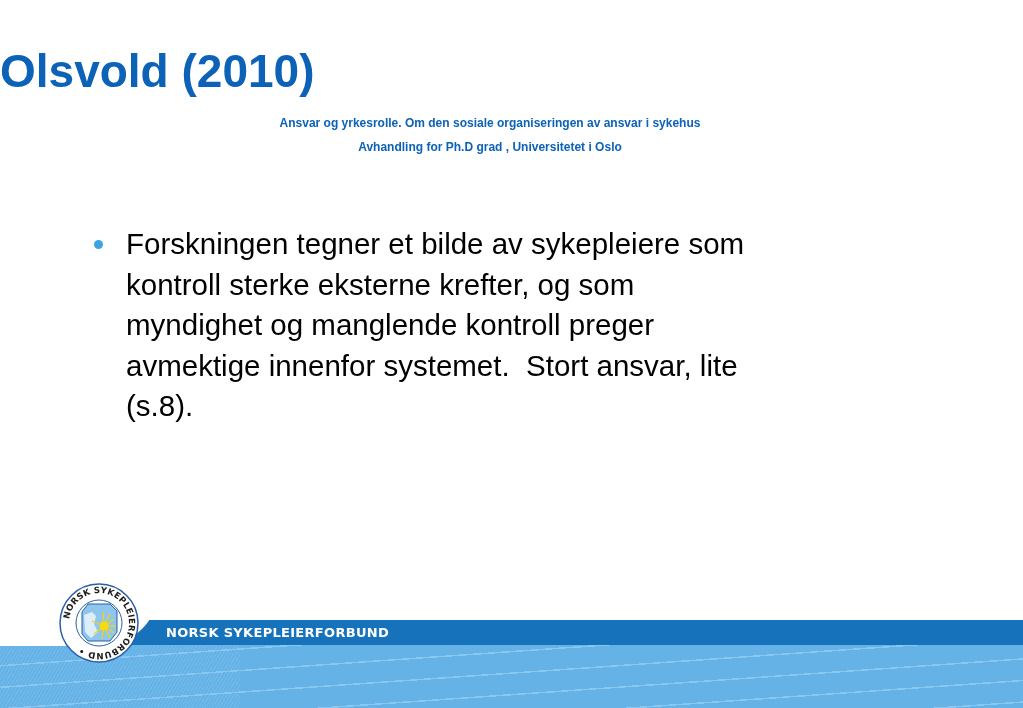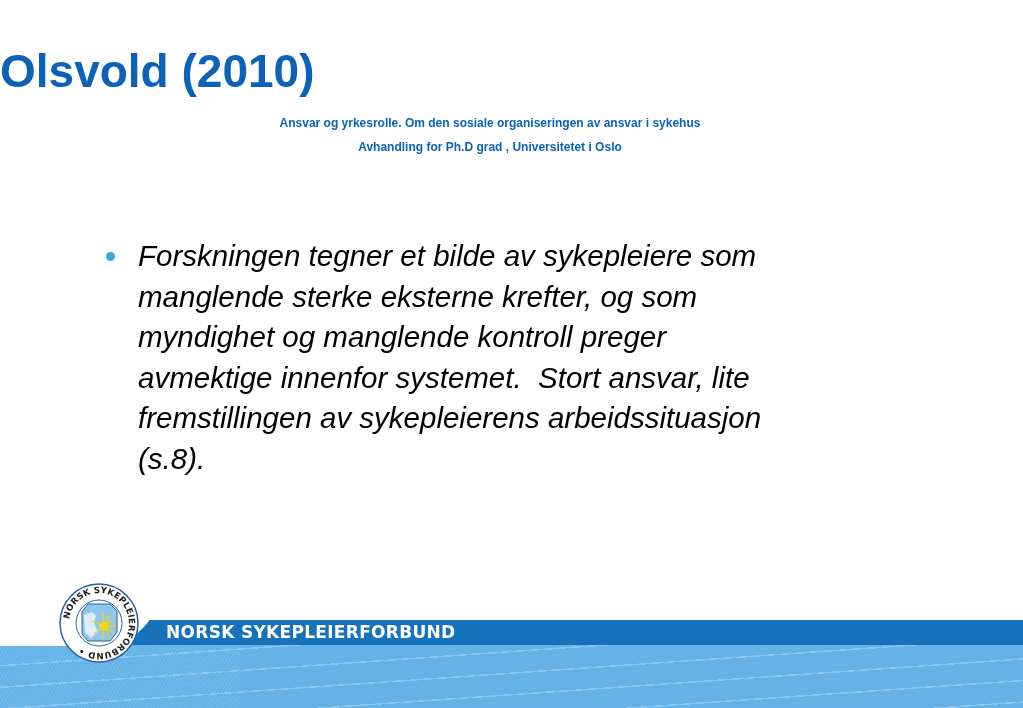--- a/index.html
+++ b/index.html
@@ -19,21 +19,21 @@
   .subtitle {
     position: absolute; left: 0; width: 980px; top: 111px;
     text-align: center; color: #0b62b6;
     font-weight: bold; font-size: 12px; line-height: 24px;
     font-family: "Liberation Sans", sans-serif;
   }
   .subtitle div { white-space: nowrap; }
 
   .body-list {
     position: absolute; left: 86px; top: 220px; width: 830px;
-    margin: 16px; padding: 0; list-style: none; font-style: italic;
+    margin: 4px; padding: 0; list-style: none;
   }
   .bullet-item { position: relative; padding-left: 36px; }
   .bullet-dot {
     position: absolute; left: 4px; top: 16px;
     width: 9px; height: 9px; border-radius: 50%;
     background: #3aa6e0;
   }
   .bullet-text {
     color: #000000; font-size: 29.5px; line-height: 40.5px;
     font-family: "Liberation Sans", sans-serif;
@@ -50,21 +50,21 @@
   .footer-stripes-left {
     position: absolute; left: 0; top: 85px; width: 240px; height: 63px;
     background-image: repeating-linear-gradient(120deg, rgba(255,255,255,0) 0px, rgba(255,255,255,0) 2px, rgba(140,200,240,0.35) 2px, rgba(140,200,240,0.35) 3px);
   }
   .footer-dark {
     position: absolute; left: 130px; top: 60px; width: 893px; height: 25px;
     background: #1673bb;
   }
   .footer-brand {
     position: absolute; left: 166px; top: 65px;
-    color: #ffffff; font-weight: bold; font-size: 17px; line-height: 15px;
+    color: #ffffff; font-weight: bold; font-size: 13px; line-height: 15px;
     letter-spacing: 0.3px; white-space: nowrap;
     font-family: "DejaVu Sans", sans-serif;
   }
   .footer-white-wave {
     position: absolute; left: -40px; top: 8px; width: 200px; height: 78px;
     background: #ffffff; border-bottom-right-radius: 60px;
   }
   .footer-edge-left {
     position: absolute; left: 0; top: 60px; width: 4px; height: 25px;
     background: #eef3f8;
@@ -83,24 +83,23 @@
   <div class="subtitle">
     <div>Ansvar og yrkesrolle. Om den sosiale organiseringen av ansvar i sykehus</div>
     <div>Avhandling for Ph.D grad , Universitetet i Oslo</div>
   </div>
 
   <ul class="body-list">
     <li class="bullet-item">
       <span class="bullet-dot"></span>
       <div class="bullet-text">
         <div>Forskningen tegner et bilde av sykepleiere som</div>
-        <div>manglende sterke eksterne krefter, og som</div>
+        <div>kontroll sterke eksterne krefter, og som</div>
         <div>myndighet og manglende kontroll preger</div>
         <div style="white-space:pre">avmektige innenfor systemet.  Stort ansvar, lite</div>
-        <div>fremstillingen av sykepleierens arbeidssituasjon</div>
         <div>(s.8).</div>
       </div>
     </li>
   </ul>
 
   <div class="footer">
     <div class="footer-light"></div>
     <div class="footer-stripes-left"></div>
     <div class="footer-dark"></div>
     <div class="footer-edge-left"></div>

